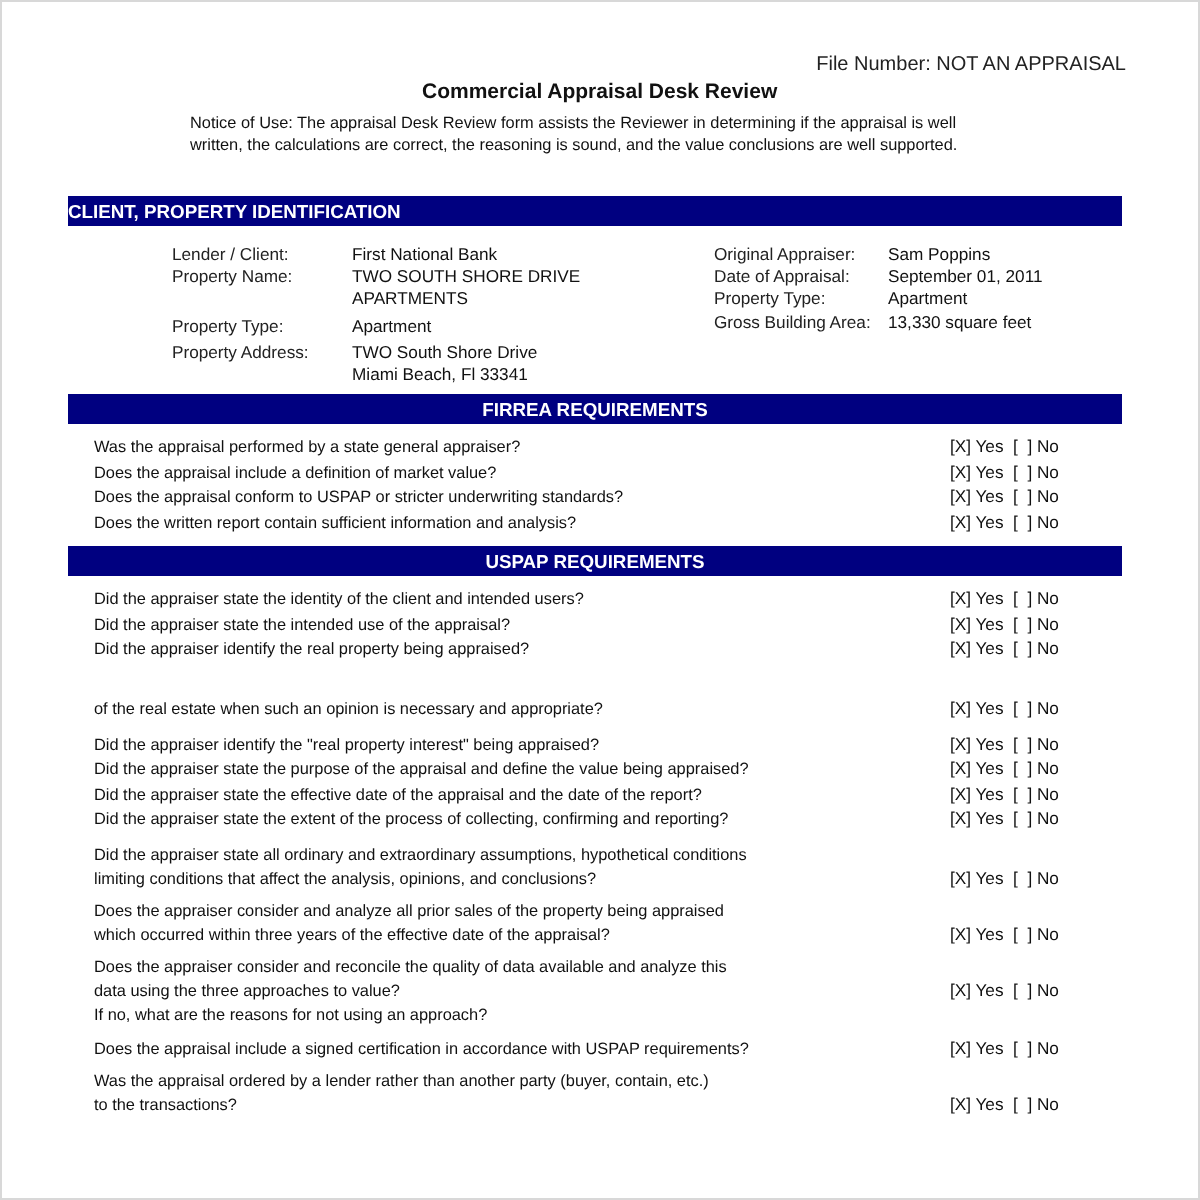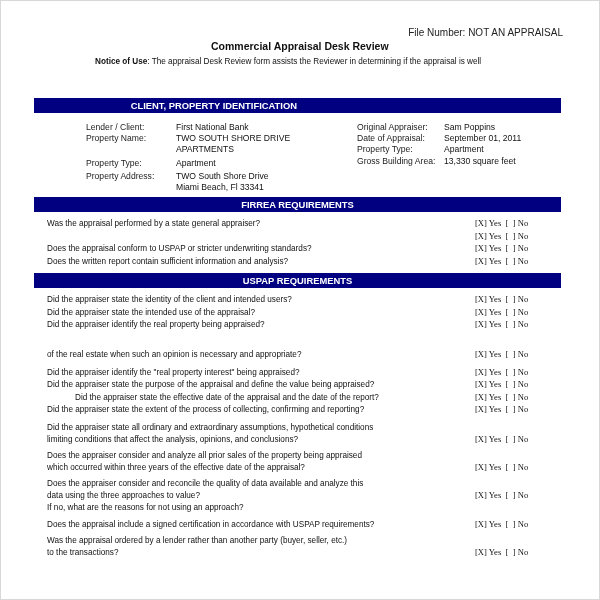--- a/index.html
+++ b/index.html
@@ -13,47 +13,48 @@
     }
     .file-number {
       position: absolute; right: 36px; top: 26px; font-size: 10px; color: #222;
     }
     .doc-title {
       position: absolute; left: 210px; top: 39px; font-size: 10.5px; font-weight: bold;
     }
     .notice {
       position: absolute; left: 94px; top: 55px; width: 460px; font-size: 8.2px; line-height: 11px;
     }
-    .notice b { font-weight: bold; }
+    .notice b { font-weight: normal; }
     .bar {
       position: absolute; left: 33px; width: 527px; background: #000080; color: #fff;
       font-size: 9.4px; font-weight: bold; text-align: center; height: 15px; line-height: 15px;
     }
     .bar-split { display: flex; }
-    .bar-split > div { flex: 1; text-align: right; }
+    .bar-split > div { flex: 1; text-align: left; }
     .bar-split > div:first-child { flex: 0 0 263px; }
     .info { position: absolute; font-size: 8.6px; line-height: 11.2px; }
     .info .row { display: flex; padding-left: 39px; }
     .info .lbl { color: #222; }
     .q {
       position: absolute; left: 46px; font-size: 8.2px; line-height: 12px; color: #111;
     }
     .ans {
-      position: absolute; left: 474px; font-size: 8.6px; color: #111; white-space: pre; font-family: Liberation Serif, serif;
+      position: absolute; left: 474px; font-size: 8.6px; color: #111; white-space: pre;
     }
   </style>
 </head>
 <body>
 
 <div class="page">
 
   <div class="file-number">File Number: NOT AN APPRAISAL</div>
   <div class="doc-title">Commercial Appraisal Desk Review</div>
   <div class="notice">
     <b>Notice of Use</b><span>: The appraisal Desk Review form assists the Reviewer in determining if the appraisal is well</span><br>
+    <span>written, the calculations are correct, the reasoning is sound, and the value conclusions are well supported.</span>
   </div>
 
   <div class="bar bar-split" style="top:97px;">
     <div>CLIENT, PROPERTY IDENTIFICATION</div>
   </div>
 
   <div class="info" style="left:46px; top:121px;">
     <div class="row">
         <span class="lbl" style="width:90px">Lender / Client:</span>
         <span>First National Bank</span>
@@ -96,20 +97,21 @@
     <div class="row">
         <span class="lbl" style="width:87px">Gross Building Area:</span>
         <span>13,330 square feet</span>
       </div>
   </div>
 
   <div class="bar" style="top:196px;">FIRREA REQUIREMENTS</div>
 
   <div class="q" style="top:217px;">Was the appraisal performed by a state general appraiser?</div>
   <div class="ans" style="top:217px;">[X] Yes  [  ] No</div>
+  <div class="q" style="top:230px;">Does the appraisal include a definition of market value?</div>
   <div class="ans" style="top:230px;">[X] Yes  [  ] No</div>
   <div class="q" style="top:242px;">Does the appraisal conform to USPAP or stricter underwriting standards?</div>
   <div class="ans" style="top:242px;">[X] Yes  [  ] No</div>
   <div class="q" style="top:255px;">Does the written report contain sufficient information and analysis?</div>
   <div class="ans" style="top:255px;">[X] Yes  [  ] No</div>
 
   <div class="bar" style="top:272px;">USPAP REQUIREMENTS</div>
 
   <div class="q" style="top:293px;"><span>Did the appraiser state the identity of the client and intended users?</span></div>
   <div class="ans" style="top:293px;">[X] Yes  [  ] No</div>
@@ -122,34 +124,34 @@
 
   <div class="q" style="top:336px;"><br><span>of the real estate when such an opinion is necessary and appropriate?</span></div>
   <div class="ans" style="top:348px;">[X] Yes  [  ] No</div>
 
   <div class="q" style="top:366px;"><span>Did the appraiser identify the "real property interest" being appraised?</span></div>
   <div class="ans" style="top:366px;">[X] Yes  [  ] No</div>
 
   <div class="q" style="top:378px;"><span>Did the appraiser state the purpose of the appraisal and define the value being appraised?</span></div>
   <div class="ans" style="top:378px;">[X] Yes  [  ] No</div>
 
-  <div class="q" style="top:391px;margin-left:28px;"><span>Did the appraiser state the effective date of the appraisal and the date of the report?</span></div>
+  <div class="q" style="top:391px;"><span>Did the appraiser state the effective date of the appraisal and the date of the report?</span></div>
   <div class="ans" style="top:391px;">[X] Yes  [  ] No</div>
 
   <div class="q" style="top:403px;"><span>Did the appraiser state the extent of the process of collecting, confirming and reporting?</span></div>
   <div class="ans" style="top:403px;">[X] Yes  [  ] No</div>
 
   <div class="q" style="top:421px;"><span>Did the appraiser state all ordinary and extraordinary assumptions, hypothetical conditions</span><br><span>limiting conditions that affect the analysis, opinions, and conclusions?</span></div>
   <div class="ans" style="top:433px;">[X] Yes  [  ] No</div>
 
   <div class="q" style="top:449px;"><span>Does the appraiser consider and analyze all prior sales of the property being appraised</span><br><span>which occurred within three years of the effective date of the appraisal?</span></div>
   <div class="ans" style="top:461px;">[X] Yes  [  ] No</div>
 
   <div class="q" style="top:477px;"><span>Does the appraiser consider and reconcile the quality of data available and analyze this</span><br><span>data using the three approaches to value?</span><br><span>If no, what are the reasons for not using an approach?</span></div>
   <div class="ans" style="top:489px;">[X] Yes  [  ] No</div>
 
   <div class="q" style="top:518px;"><span>Does the appraisal include a signed certification in accordance with USPAP requirements?</span></div>
   <div class="ans" style="top:518px;">[X] Yes  [  ] No</div>
 
-  <div class="q" style="top:534px;"><span>Was the appraisal ordered by a lender rather than another party (buyer, seller, etc.)</span><br><span>to the transactions?</span></div>
+  <div class="q" style="top:534px;"><span>Was the appraisal ordered by a lender rather than another party (buyer, contain, etc.)</span><br><span>to the transactions?</span></div>
   <div class="ans" style="top:546px;">[X] Yes  [  ] No</div>
 
 </div>
 
 </body></html>

